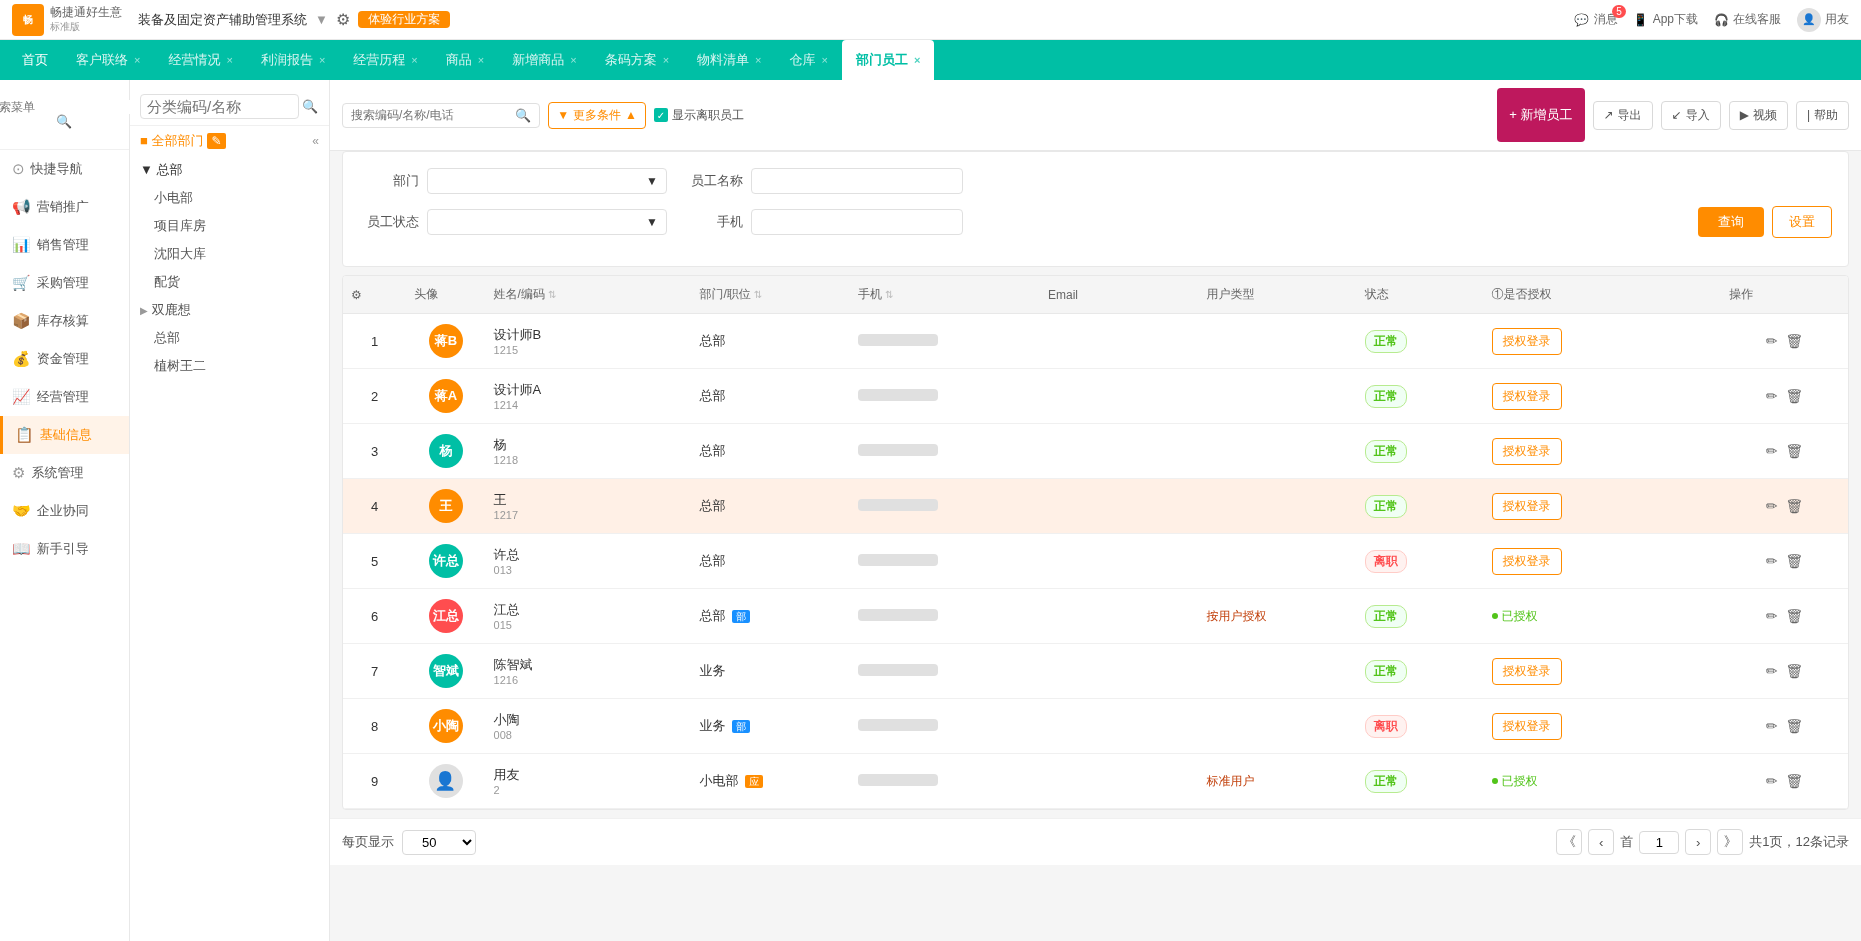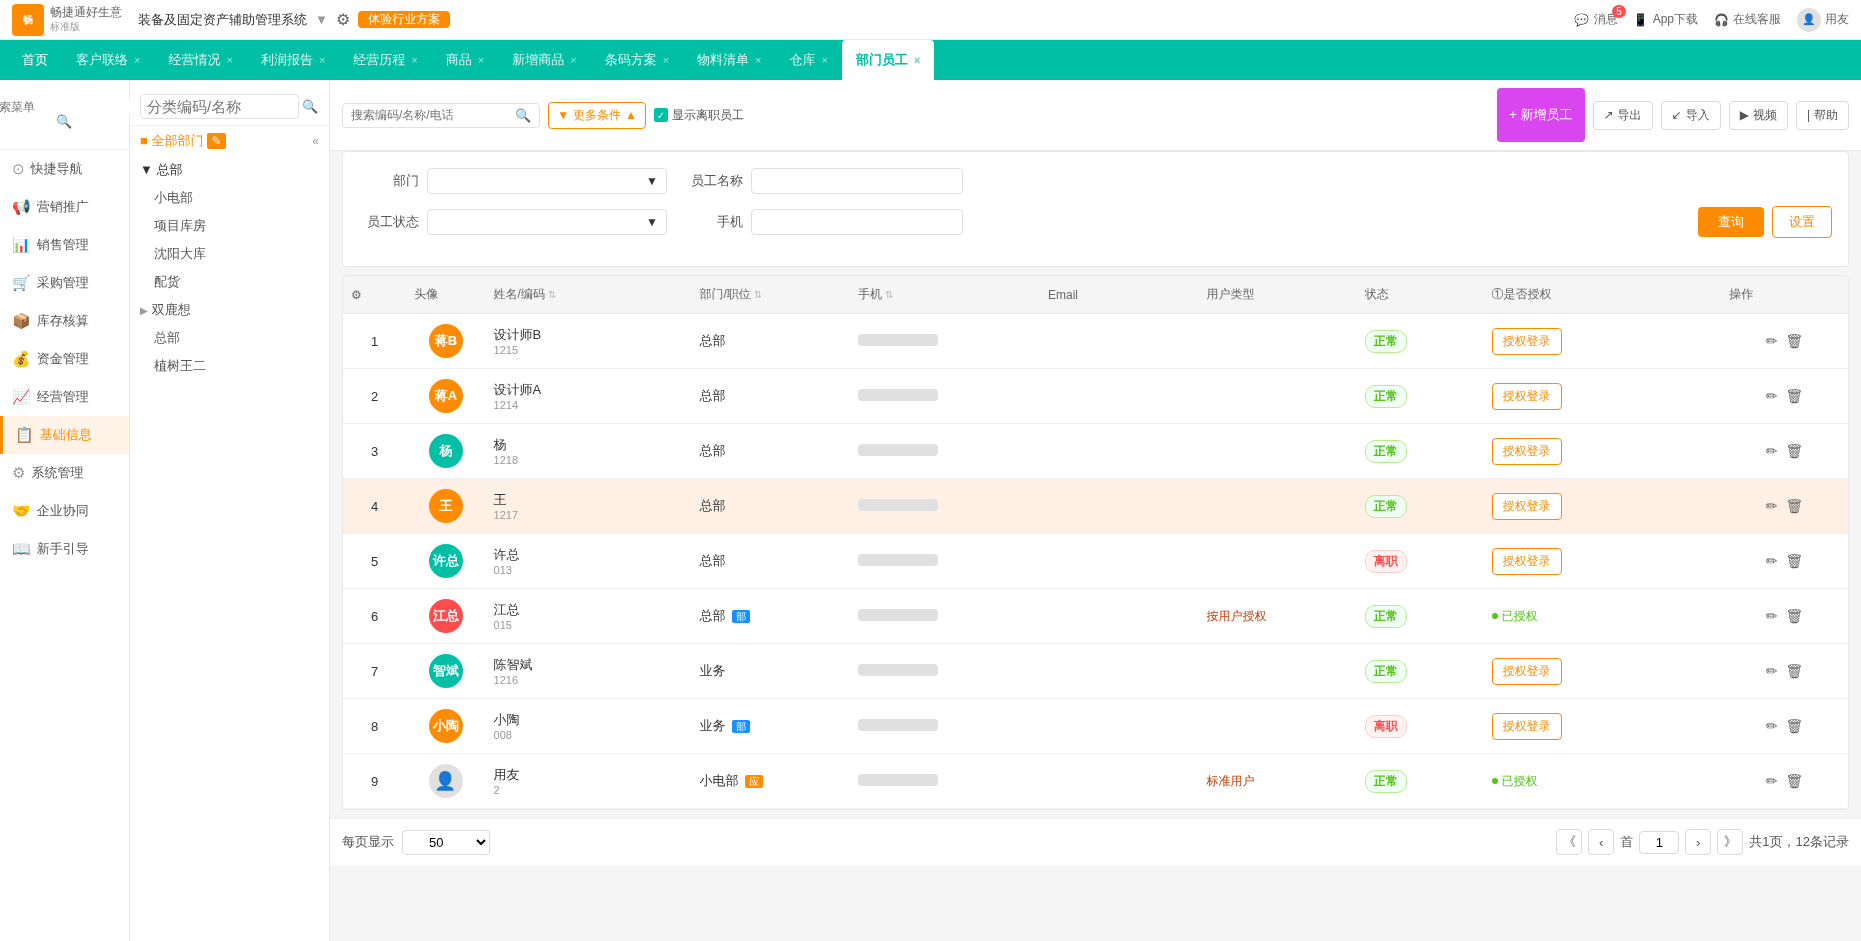--- a/index.html
+++ b/index.html
@@ -61,21 +61,21 @@
     .main-content { flex: 1; background: #f5f5f5; overflow-y: auto; }
     .toolbar { display: flex; align-items: center; background: #fff; padding: 8px 12px; gap: 8px; border-bottom: 1px solid #e8e8e8; }
     .toolbar-left { display: flex; align-items: center; gap: 8px; flex: 1; }
     .search-box { display: flex; align-items: center; border: 1px solid #e0e0e0; border-radius: 4px; padding: 4px 8px; gap: 4px; }
     .search-box input { border: none; outline: none; font-size: 12px; width: 160px; }
     .search-box .s-icon { color: #aaa; cursor: pointer; }
     .filter-btn { display: flex; align-items: center; gap: 4px; color: #ff8c00; font-size: 12px; cursor: pointer; border: 1px solid #ff8c00; border-radius: 4px; padding: 4px 8px; }
     .show-resigned { display: flex; align-items: center; gap: 4px; font-size: 12px; color: #555; cursor: pointer; }
     .checkbox-green { width: 14px; height: 14px; background: #00bfa5; border-radius: 2px; display: flex; align-items: center; justify-content: center; color: #fff; font-size: 10px; }
     .toolbar-right { display: flex; align-items: center; gap: 8px; }
-    .btn-add { background: #d946ef; color: #fff; border: none; border-radius: 4px; padding: 18px 12px; font-size: 13px; cursor: pointer; display: flex; align-items: center; gap: 4px; }
+    .btn-add { background: #be185d; color: #fff; border: none; border-radius: 4px; padding: 18px 12px; font-size: 13px; cursor: pointer; display: flex; align-items: center; gap: 4px; }
     .btn-outline { background: #fff; color: #555; border: 1px solid #d9d9d9; border-radius: 4px; padding: 5px 10px; font-size: 12px; cursor: pointer; display: flex; align-items: center; gap: 4px; }
     .filter-input { flex: 1; border: 1px solid #e0e0e0; border-radius: 4px; padding: 5px 8px; font-size: 12px; outline: none; }
     .btn-query { background: #ff8c00; color: #fff; border: none; border-radius: 4px; padding: 6px 20px; font-size: 13px; cursor: pointer; }
     .btn-set { background: #fff; color: #ff8c00; border: 1px solid #ff8c00; border-radius: 4px; padding: 6px 16px; font-size: 13px; cursor: pointer; }
 
     
     .table-container { margin: 0 12px 8px; background: #fff; border-radius: 4px; border: 1px solid #e8e8e8; overflow: hidden; }
     .data-table { width: 100%; border-collapse: collapse; }
     .data-table thead tr { background: #f5f5f5; }
     .data-table th { padding: 10px 8px; font-size: 12px; color: #666; font-weight: 500; text-align: left; border-bottom: 1px solid #e8e8e8; white-space: nowrap; }
@@ -106,21 +106,21 @@
     .tag-blue { background: #1890ff; color: #fff; font-size: 10px; padding: 1px 4px; border-radius: 2px; margin-left: 3px; }
     .tag-orange { background: #ff8c00; color: #fff; font-size: 10px; padding: 1px 4px; border-radius: 2px; margin-left: 3px; }
     .phone-blur { display: inline-block; width: 80px; height: 12px; background: #e0e0e0; border-radius: 4px; }
 
     
     .pagination { display: flex; align-items: center; justify-content: space-between; padding: 10px 12px; background: #fff; border-top: 1px solid #f0f0f0; }
     .page-left { display: flex; align-items: center; gap: 8px; font-size: 13px; color: #555; }
     .page-right { display: flex; align-items: center; gap: 6px; font-size: 13px; color: #555; }
     .page-btn { width: 26px; height: 26px; border: 1px solid #d9d9d9; border-radius: 4px; display: flex; align-items: center; justify-content: center; cursor: pointer; color: #555; background: #fff; }
     .page-input { width: 40px; border: 1px solid #d9d9d9; border-radius: 4px; padding: 3px 6px; text-align: center; font-size: 13px; }
-    .page-select { border: 1px solid #d9d9d9; border-radius: 4px; padding: 3px 22px; font-size: 13px; background: #fff; }
+    .page-select { border: 1px solid #d9d9d9; border-radius: 4px; padding: 3px 15px; font-size: 13px; background: #fff; }
 
     .th-sort { display: flex; align-items: center; gap: 3px; }
     .sort-icon { color: #bbb; font-size: 10px; }
 
     .filter-panel { background: #fff; margin: 0 12px; border: 1px solid #e8e8e8; border-radius: 4px; padding: 16px; margin-bottom: 8px; }
     .filter-row-wrap { display: flex; gap: 16px; flex-wrap: wrap; margin-bottom: 12px; }
     .filter-field { display: flex; align-items: center; gap: 8px; min-width: 280px; }
     .filter-field label { font-size: 13px; color: #555; white-space: nowrap; width: 60px; text-align: right; }
     .filter-field input, .filter-field .sel { flex: 1; border: 1px solid #e0e0e0; border-radius: 4px; padding: 5px 8px; font-size: 12px; outline: none; background: #fff; }
     .sel { display: flex; align-items: center; justify-content: space-between; cursor: pointer; }

